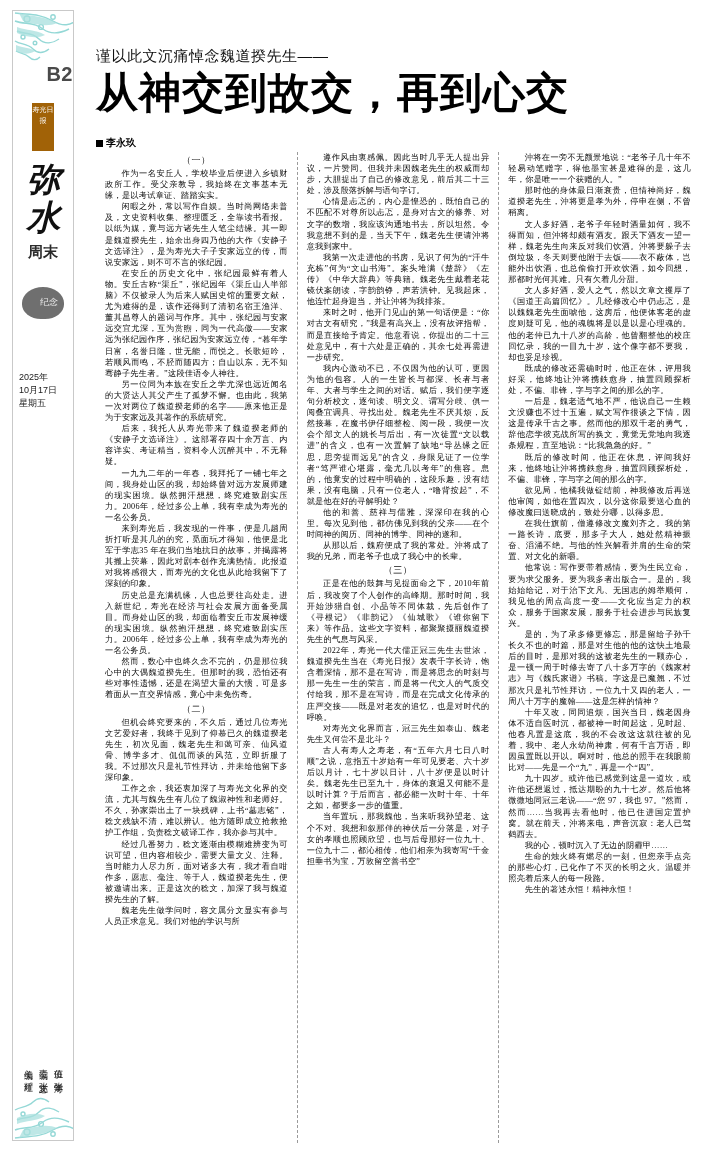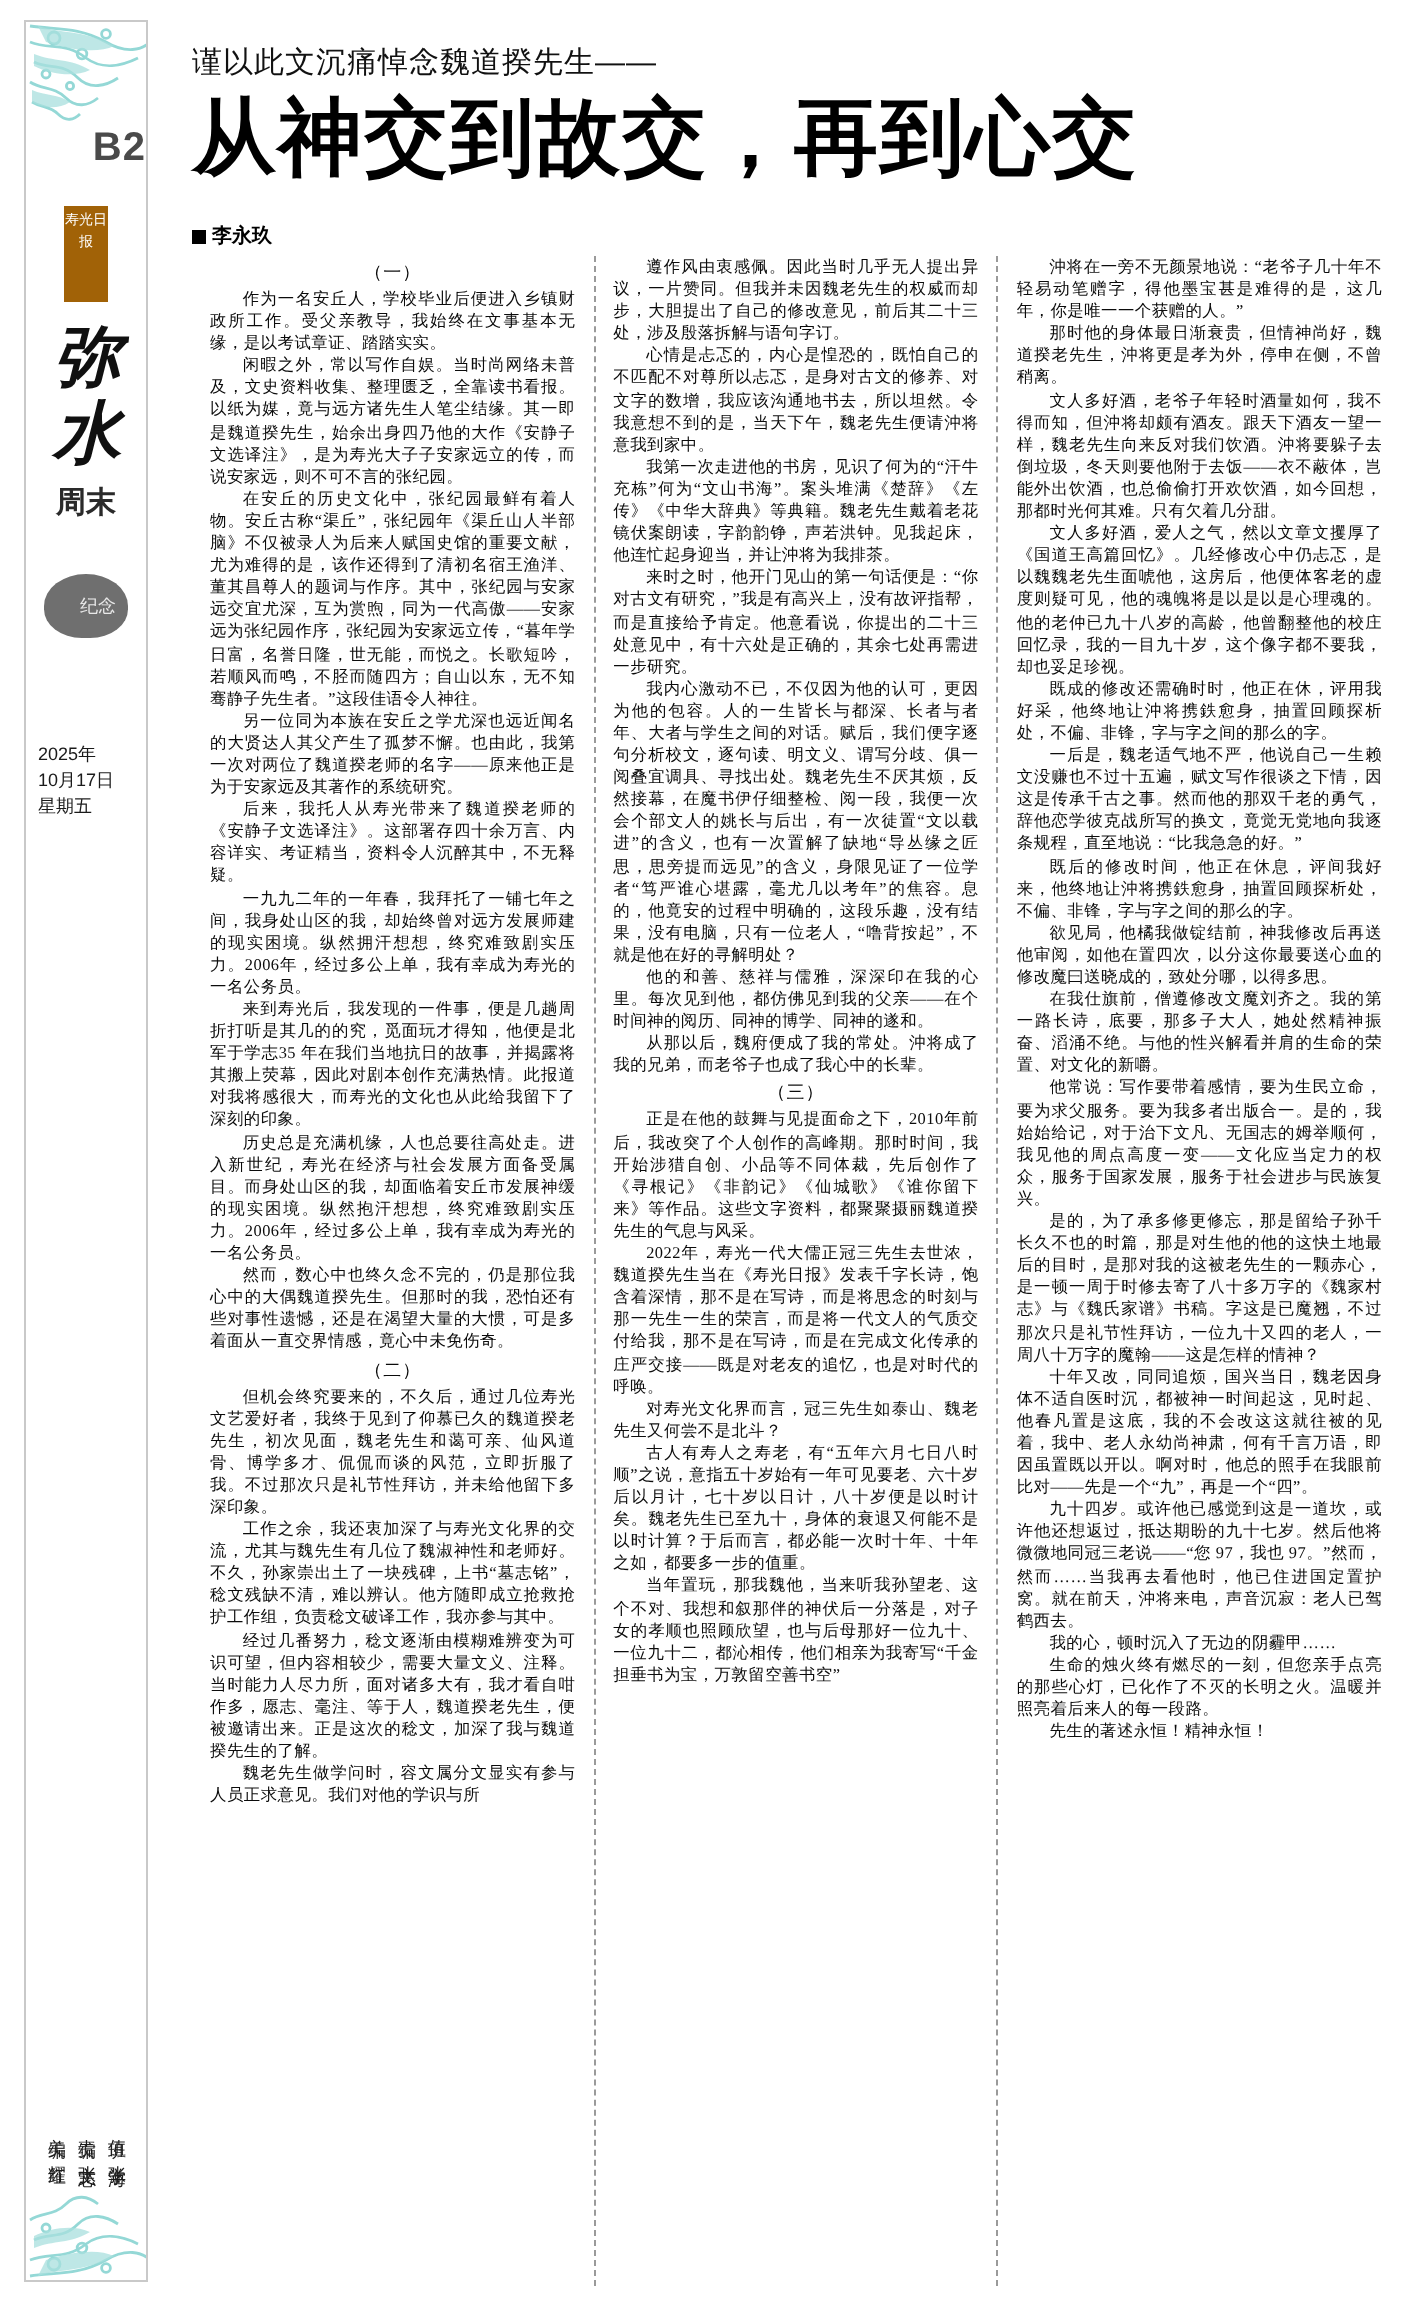--- a/index.html
+++ b/index.html
@@ -76,21 +76,21 @@
   .jinian-seal{
     position:absolute;left:50%;transform:translateX(-50%);
     top:276px;
     width:30px;height:32px;
     border-radius:50% 50% 45% 45%;
     background:#6f6f6f;
     color:#e8e8e8;
     font-size:9px;line-height:10px;
     display:flex;align-items:center;justify-content:center;
     text-align:center;
-    font-family:Liberation Serif, serif;
+    font-family:Liberation Mono, monospace;
     padding-left:12px;
   }
   .rail-date{
     position:absolute;left:6px;right:4px;top:360px;
     font-family:"Liberation Sans","DejaVu Sans",sans-serif;
     font-size:9px;line-height:13px;color:#1a1a1a;
     text-align:left;
   }
   .rail-credits{
     position:absolute;left:0;right:0;bottom:62px;
@@ -105,21 +105,21 @@
     text-orientation:upright;
     letter-spacing:1px;
     line-height:11px;
     white-space:nowrap;
   }
 
   
   .main{
     flex:1 1 auto;
     position:relative;
-    padding:12px 8px 10px 14px;
+    padding:36px 8px 10px 14px;
     box-sizing:border-box;
     display:flex;flex-direction:column;
   }
   .kicker{
     font-family:"Liberation Sans","DejaVu Sans",sans-serif;
     font-size:15px;line-height:20px;
     color:#111;font-weight:500;
     margin:10px 0 2px 0;
     letter-spacing:0.5px;
   }

